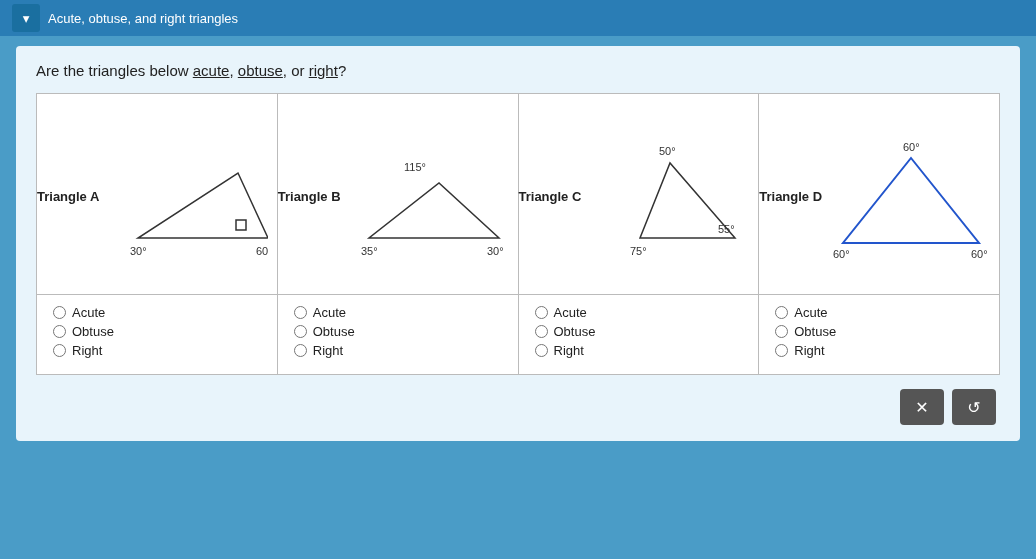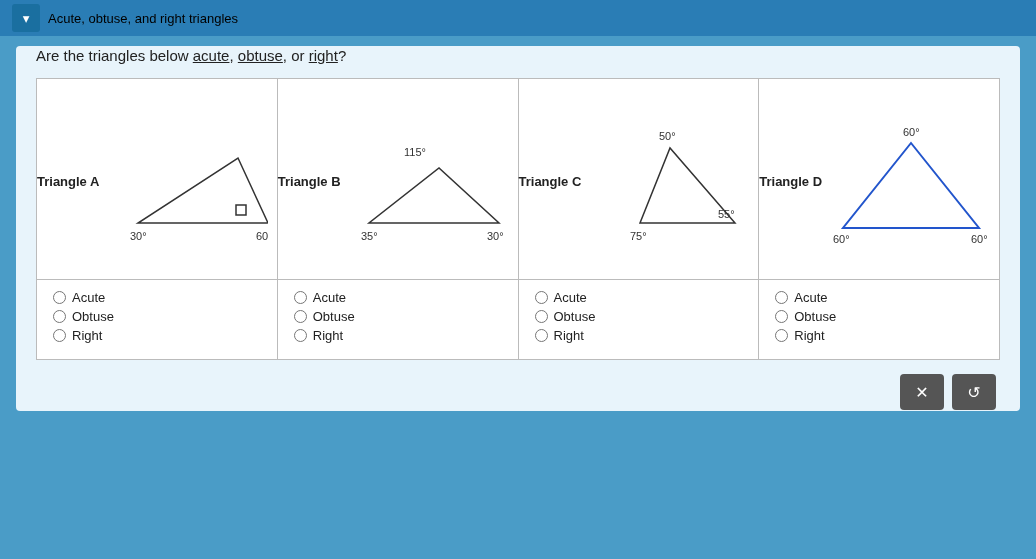--- a/index.html
+++ b/index.html
@@ -12,41 +12,41 @@
       position: relative;
     }
     .top-bar {
       background: #2a7db5;
       height: 36px;
       display: flex;
       align-items: center;
       padding: 0 12px;
     }
     .top-bar-title {
-      color: #000000;
+      color: #ffffff;
       font-size: 13px;
     }
     .chevron-btn {
       background: #1a6fa0;
       border: none;
       color: white;
       width: 28px;
       height: 28px;
       border-radius: 3px;
       cursor: pointer;
       display: flex;
       align-items: center;
       justify-content: center;
       margin-right: 8px;
     }
     .main-content {
       background: #e8f4fb;
       margin: 10px 16px;
       border-radius: 4px;
-      padding: 1px 20px;
+      padding: 16px 20px;
     }
     .question {
       font-size: 15px;
       color: #222;
       margin-bottom: 14px;
     }
     .question u { text-decoration: underline; }
     .triangles-table {
       border: 1px solid #bbb;
       width: 100%;

